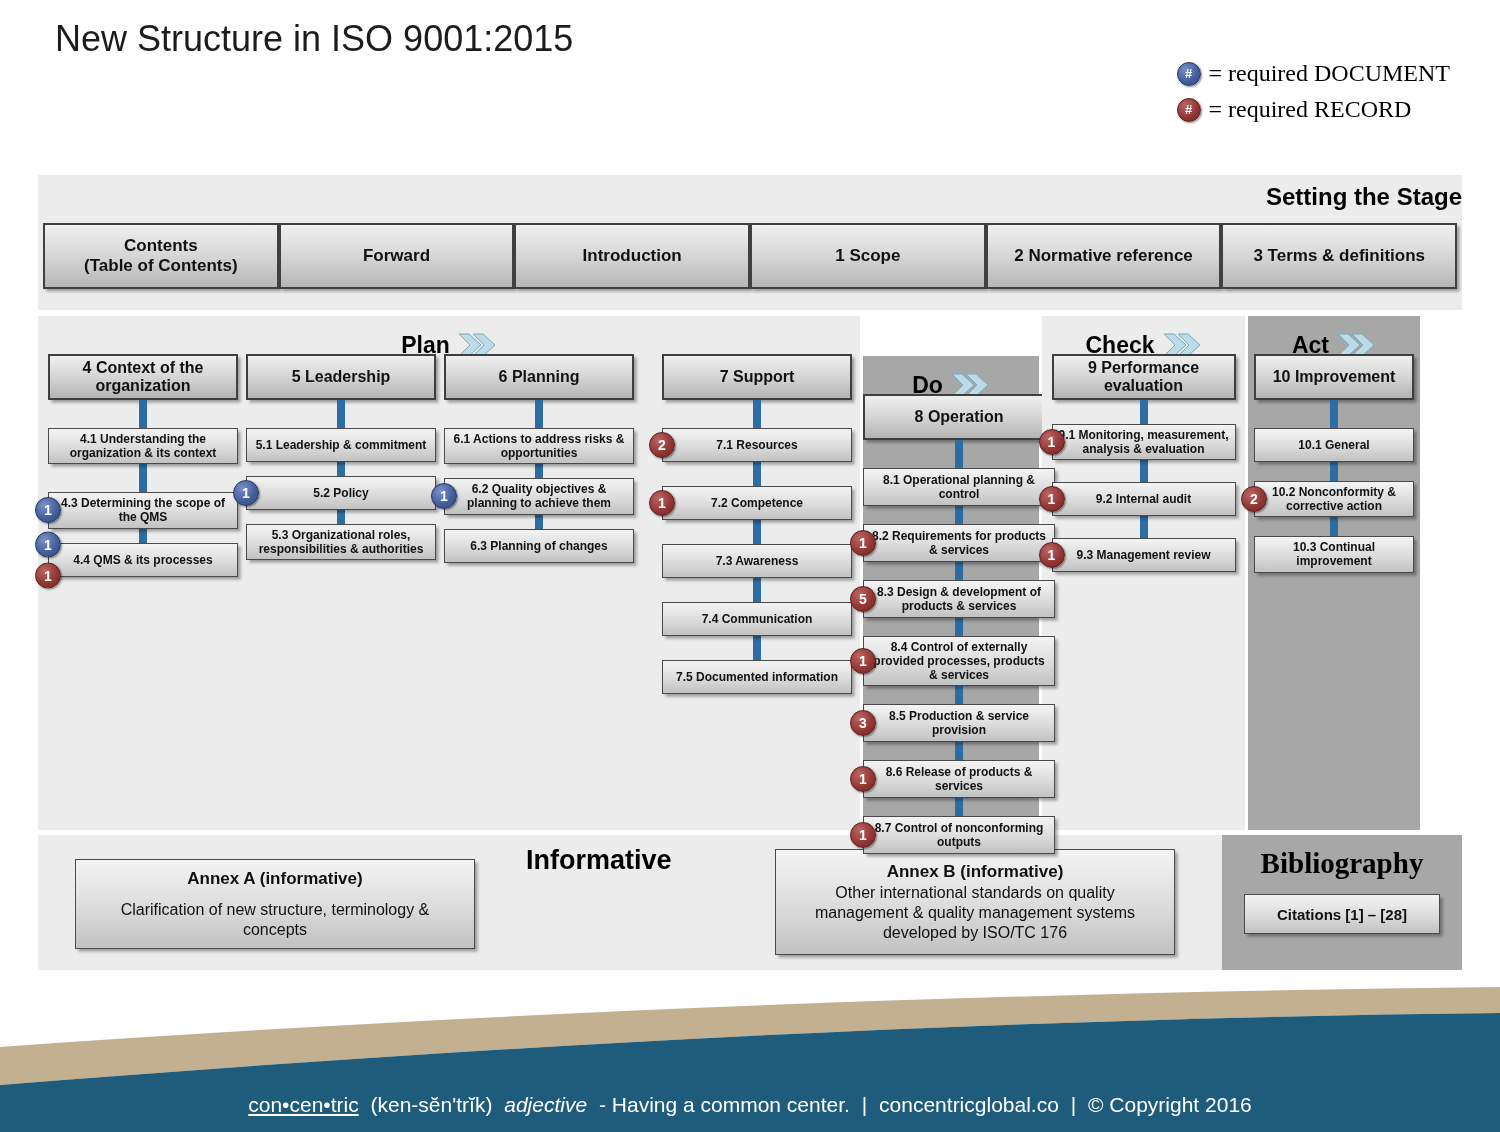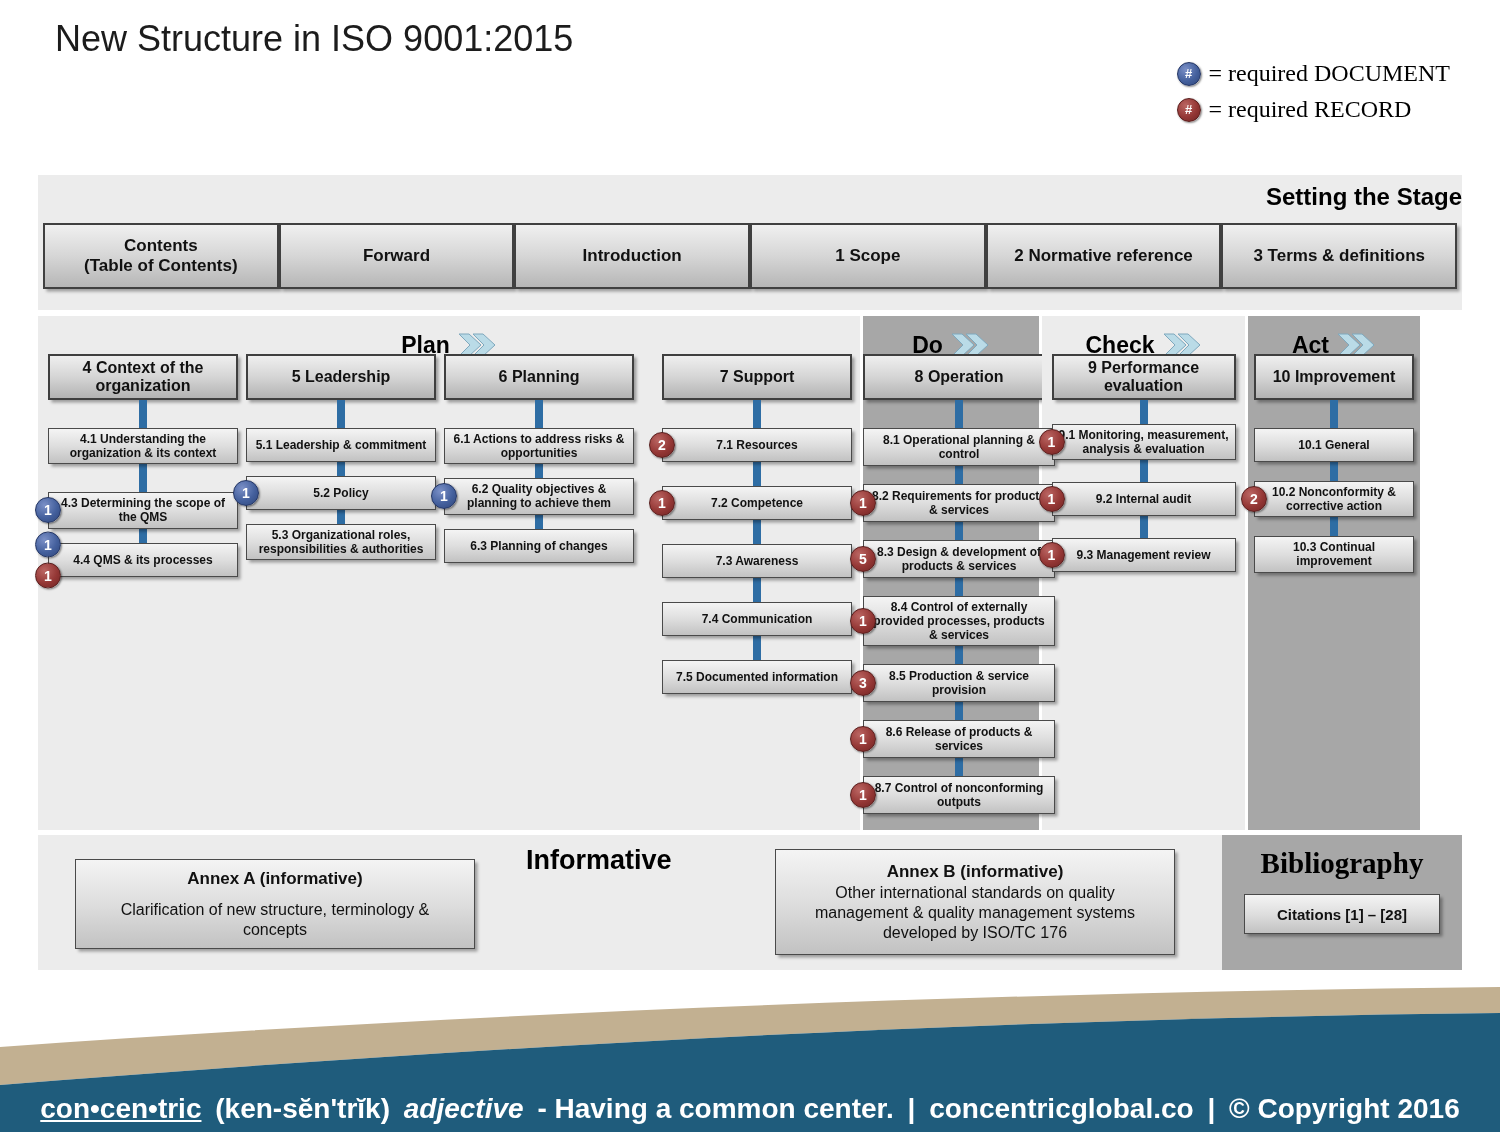--- a/index.html
+++ b/index.html
@@ -29,21 +29,21 @@
   
   .stage { margin-top:5px; height:135px; background:#ececec; }
   .stage-title { text-align:right; font-size:24px; font-weight:bold; padding-top:8px; color:#000; }
   .stage-row { display:flex; padding:12px 5px 0 5px; align-items:stretch; }
   .stage-box { flex:1; min-height:66px; flex-direction:column; font-size:17px; font-weight:bold; line-height:1.2;
                background:linear-gradient(180deg,#f0f0f0 0%,#d6d6d6 50%,#b6b6b6 100%); border:2px solid #404040; }
   
   .main { margin-top:6px; display:flex; gap:3px; height:514px; }
   .zone { background:#ececec; position:relative; }
   .zone.dark { background:#a7a7a7; }
-  .zone-plan { width:822px; } .zone-do { width:176px; } .zone-check { width:203px; } .zone-act { width:172px; }
+  .zone-plan { width:822px; } .zone-do { width:176px;margin-top:40px; } .zone-check { width:203px; } .zone-act { width:172px; }
   .phase { height:38px; display:flex; align-items:center; justify-content:center; gap:7px;
            font-size:23px; font-weight:bold; color:#000; padding-top:20px; }
   .chev { width:40px; height:24px; }
   .cols { display:flex; gap:8px; padding-left:10px; }
   .col { width:190px; display:flex; flex-direction:column; }
   .col-support { margin-left:20px; }
   .zone-do .col { width:192px; margin:0 auto; }
   .zone-check .col { width:184px; margin:0 auto; }
   .zone-act .col { width:160px; margin:0 auto; }
   .head { min-height:46px; font-size:16px; font-weight:bold; line-height:1.12; padding:2px 4px;
@@ -66,21 +66,21 @@
   .annex-a { left:37px; top:24px; min-height:90px;gap:11px; }
   .annex-b { left:737px; top:14px; min-height:106px; }
   .annex-title { font-weight:bold; font-size:17px; }
   .annex-body { font-size:16px; }
   .bibliography { position:absolute; right:0; top:0; width:240px; height:100%; background:#a7a7a7; }
   .bib-title { text-align:center; font-family:"Liberation Serif", serif; font-weight:bold; font-size:29px; margin-top:12px; color:#000; }
   .citations-box { margin:14px auto 0; width:196px; min-height:40px; font-size:15px; font-weight:bold; }
   
   .footer { position:absolute; left:0; right:0; bottom:0; height:155px; }
   .footer svg { position:absolute; left:0; top:0; width:100%; height:100%; }
-  .footer-text { position:absolute; left:0; right:0; top:116px; text-align:center; color:#fff; font-size:28px;font-weight:bold; }
+  .footer-text { position:absolute; left:0; right:0; top:116px; text-align:center; color:#fff; font-size:21px; }
   .footer-text .word { text-decoration:underline; }
   .footer-text .pos { font-style:italic; }
   .footer-text span { margin:0 3px; }
 </style>
 </head>
 <body>
 
 <div class="header">
   <h1 class="page-title">New Structure in ISO 9001:2015</h1>
   <div class="legend">

